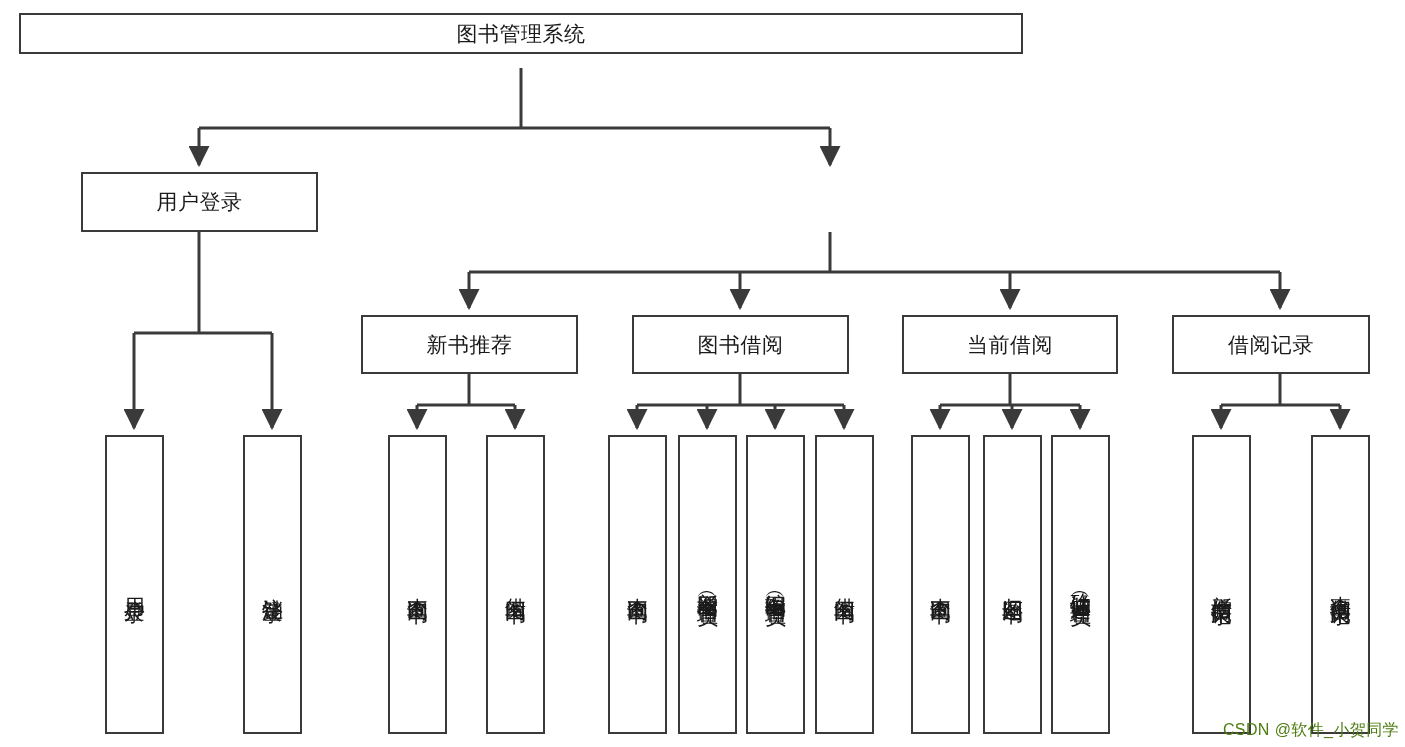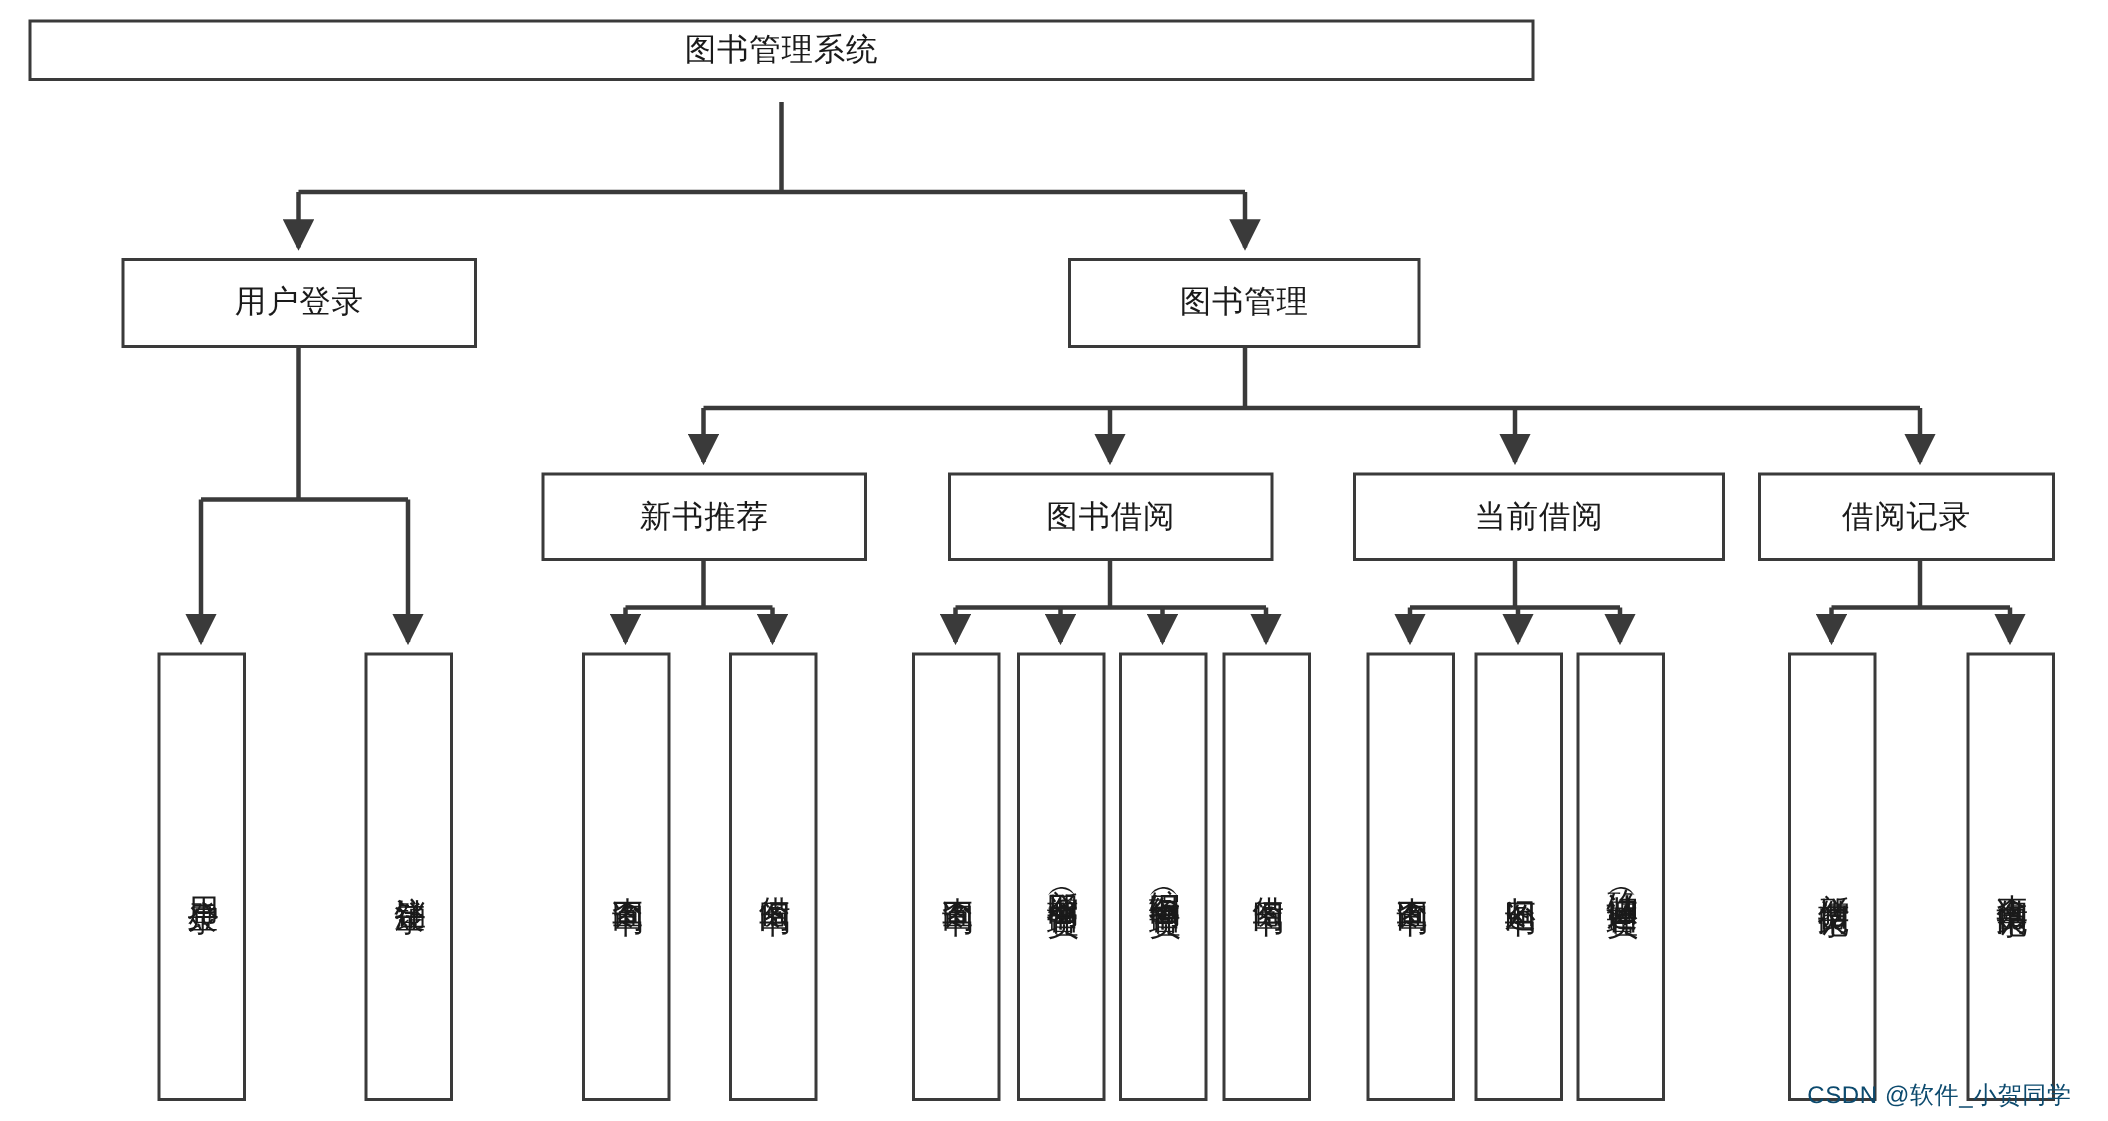--- a/index.html
+++ b/index.html
@@ -47,24 +47,24 @@
     letter-spacing: 2px;
     line-height: 1.05;
     text-align: center;
   }
   .node-v span {
     writing-mode: vertical-rl;
     text-orientation: upright;
   }
   #watermark {
     position: absolute;
-    right: 24px;
+    right: 6px;
     bottom: 6px;
     font-size: 16px;
-    color: #0c4a6e;
+    color: #4d7c0f;
     white-space: nowrap;
     letter-spacing: 0.4px;
   }
 </style>
 </head>
 <body>
 
 <div id="canvas">
 
   <svg id="edges" viewBox="0 0 1405 747" xmlns="http://www.w3.org/2000/svg">
@@ -117,31 +117,28 @@
     </g>
   </svg>
 
   <div class="node node-h" id="root-node" style="left: 19px; top: 13px; width: 1004px; height: 41px;">
     <span>图书管理系统</span>
   </div>
 
   <div class="node node-h" id="l1-0" style="left: 81px; top: 172px; width: 237px; height: 60px;">
     <span>用户登录</span>
   </div>
-  <div class="node node-h" id="l1-1" style="left: 712px; top: 172px; width: 235px; height: 60px;">
-    <span>图书管理</span>
-  </div>
 
   <div class="node node-h" id="l2-1" style="left: 632px; top: 315px; width: 217px; height: 59px;">
     <span>图书借阅</span>
   </div>
   <div class="node node-h" id="l2-0" style="left: 361px; top: 315px; width: 217px; height: 59px;">
     <span>新书推荐</span>
   </div>
-  <div class="node node-h" id="l2-2" style="left: 902px; top: 315px; width: 248px; height: 59px; text-align: center;">
+  <div class="node node-h" id="l2-2" style="left: 902px; top: 315px; width: 216px; height: 59px; text-align: center;">
     <span>当前借阅</span>
   </div>
   <div class="node node-h" id="l2-3" style="left: 1172px; top: 315px; width: 198px; height: 59px;">
     <span>借阅记录</span>
   </div>
 
   <div class="node node-v" id="lf-0" style="left: 105px; top: 435px; width: 59px; height: 299px;">
     <span>用户登录</span>
   </div>
   <div class="node node-v" id="lf-1" style="left: 243px; top: 435px; width: 59px; height: 299px;">

